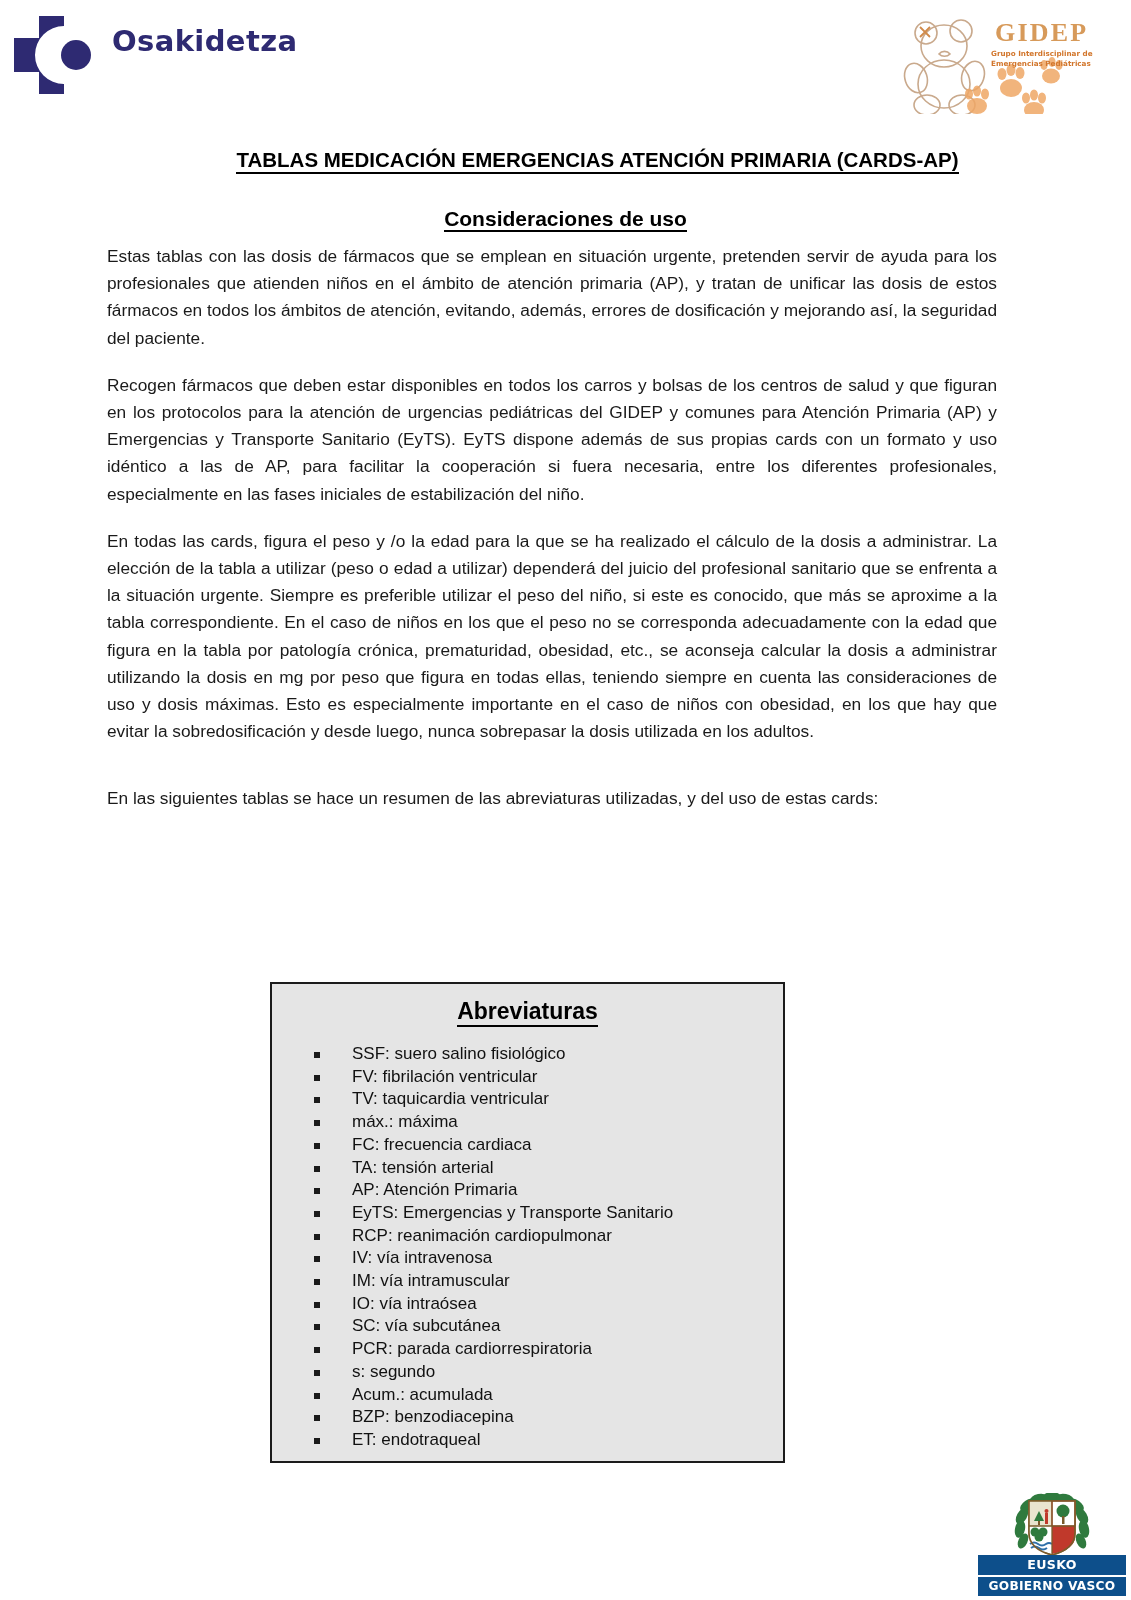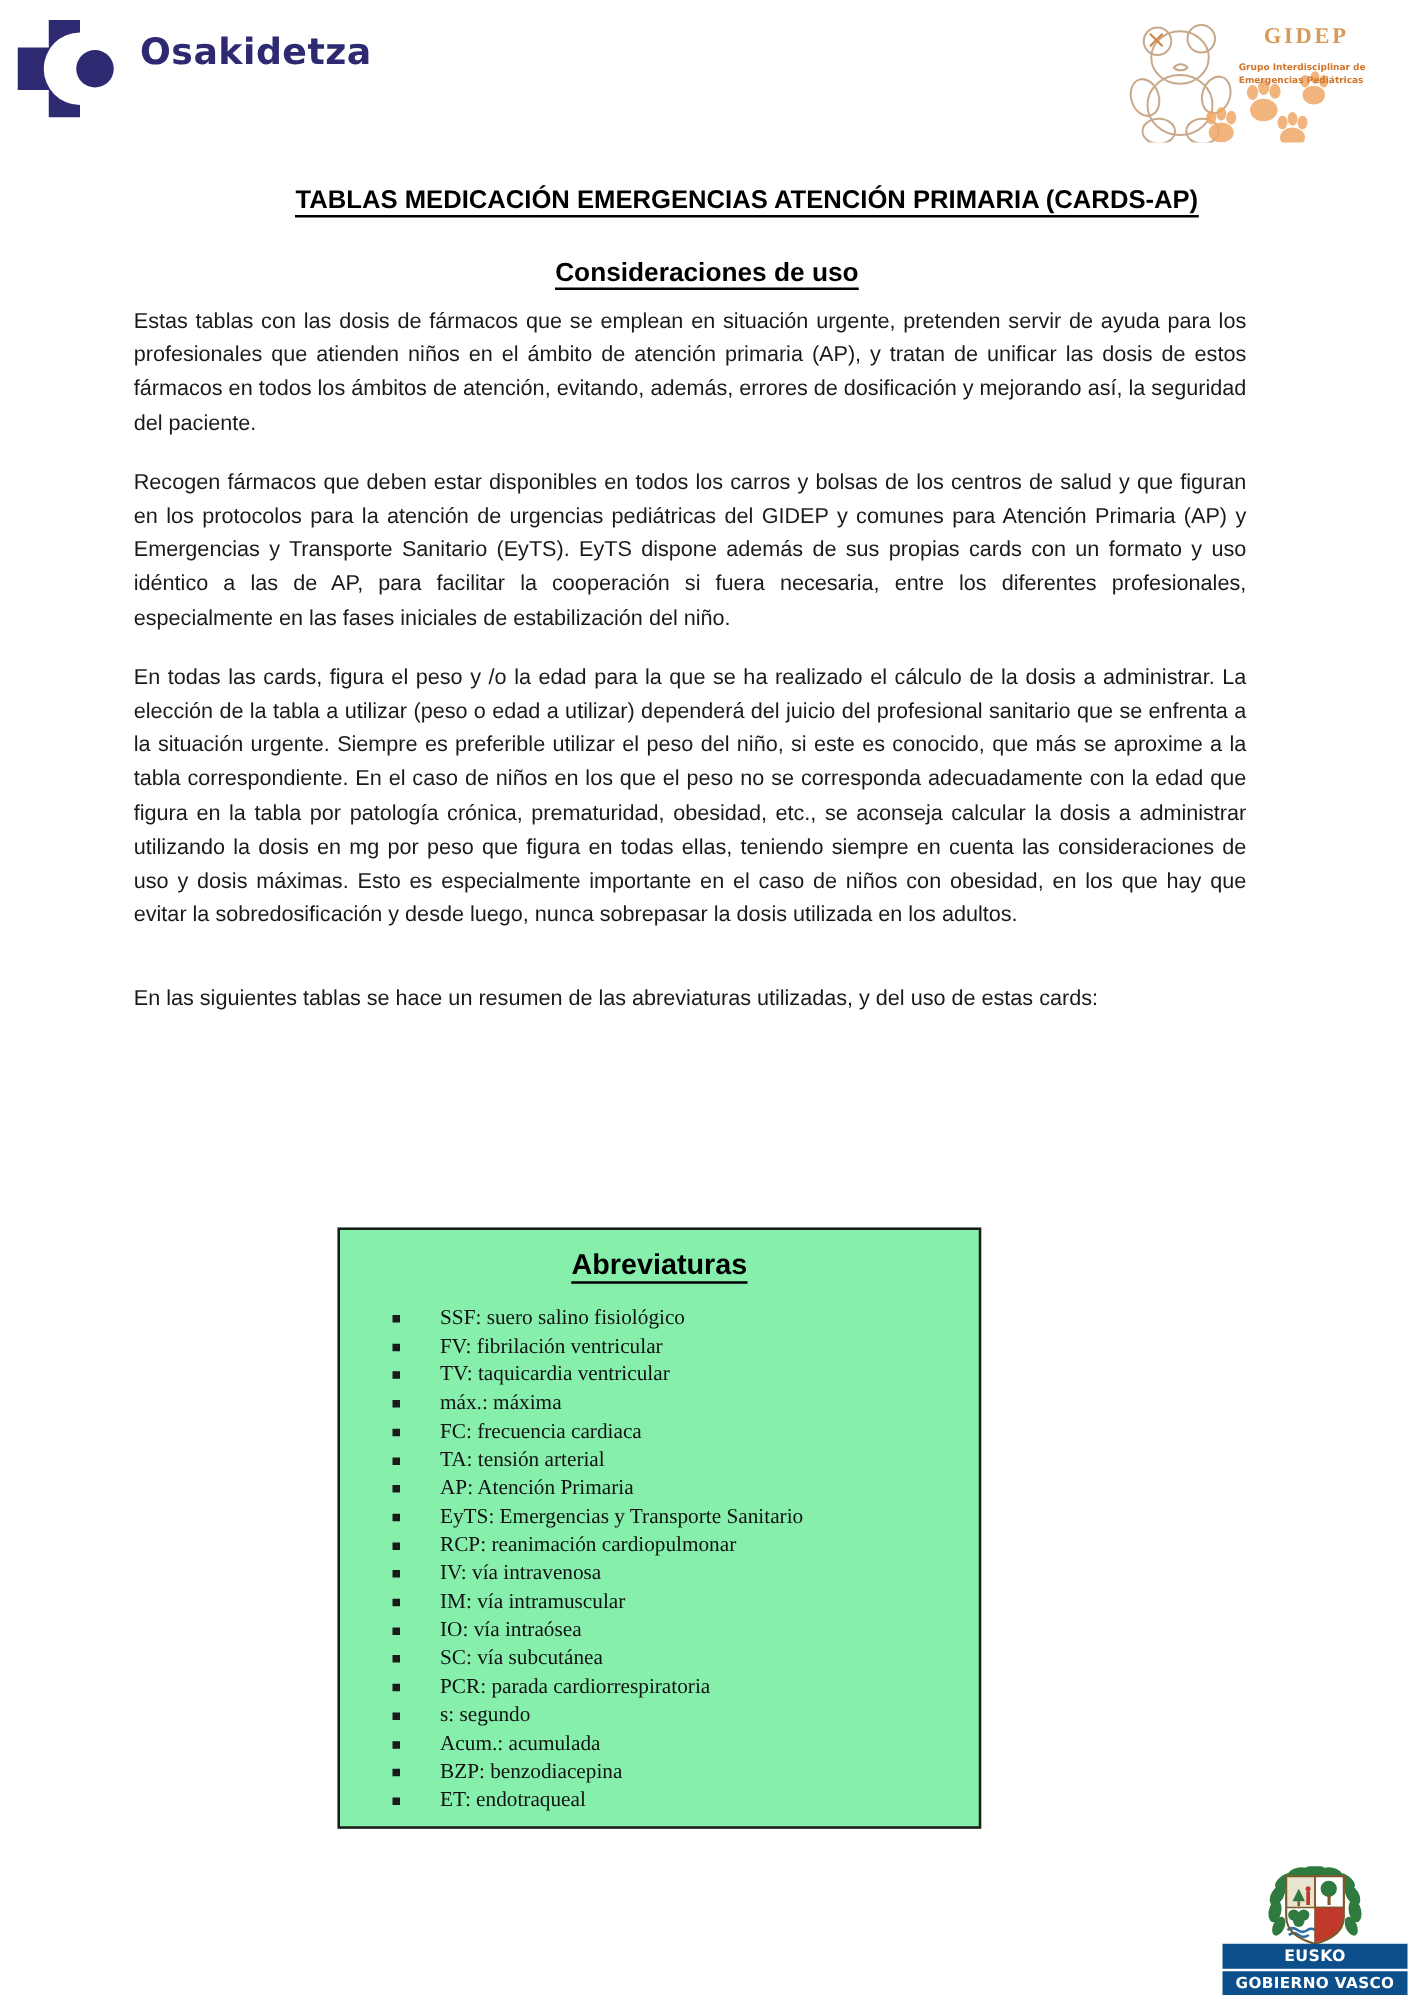--- a/index.html
+++ b/index.html
@@ -46,24 +46,24 @@
 
   .gidep-logo {
     position: absolute;
     right: 42px;
     top: 2px;
     width: 190px;
     height: 112px;
   }
   .gidep-title {
     position: absolute;
-    left: 112px;
+    left: 96px;
     top: 16px;
     font-family: "Liberation Serif", serif;
-    font-size: 18px;
+    font-size: 26px;
     font-weight: bold;
     letter-spacing: 2.2px;
     color: #d79a5a;
     white-space: nowrap;
   }
   .gidep-sub {
     position: absolute;
     left: 92px;
     top: 47px;
     width: 110px;
@@ -131,42 +131,42 @@
 
   
   .abbrev-box {
     position: absolute;
     left: 270px;
     top: 982px;
     width: 515px;
     height: 481px;
     border: 2px solid #1b1b1b;
     box-sizing: border-box;
-    background: #86efac;
+    background: #e5e5e5;
   }
   .abbrev-title {
     margin-top: 14px;
     text-align: center;
     font-family: "Liberation Sans", sans-serif;
     font-size: 23px;
     font-weight: bold;
     color: #000;
   }
   .abbrev-title span {
     border-bottom: 2px solid #000;
     padding-bottom: 1px;
   }
   ul.abbrev-list {
     list-style: none;
     margin: 18px 0 0 0;
     padding: 0 0 0 42px;
   }
   ul.abbrev-list li {
     position: relative;
-    font-family: Liberation Serif, serif;
+    font-family: Liberation Sans, sans-serif;
     font-size: 17px;
     line-height: 22.7px;
     color: #111;
     padding-left: 38px;
     white-space: nowrap;
   }
   ul.abbrev-list li .bullet-sq {
     position: absolute;
     left: 0;
     top: 9px;

